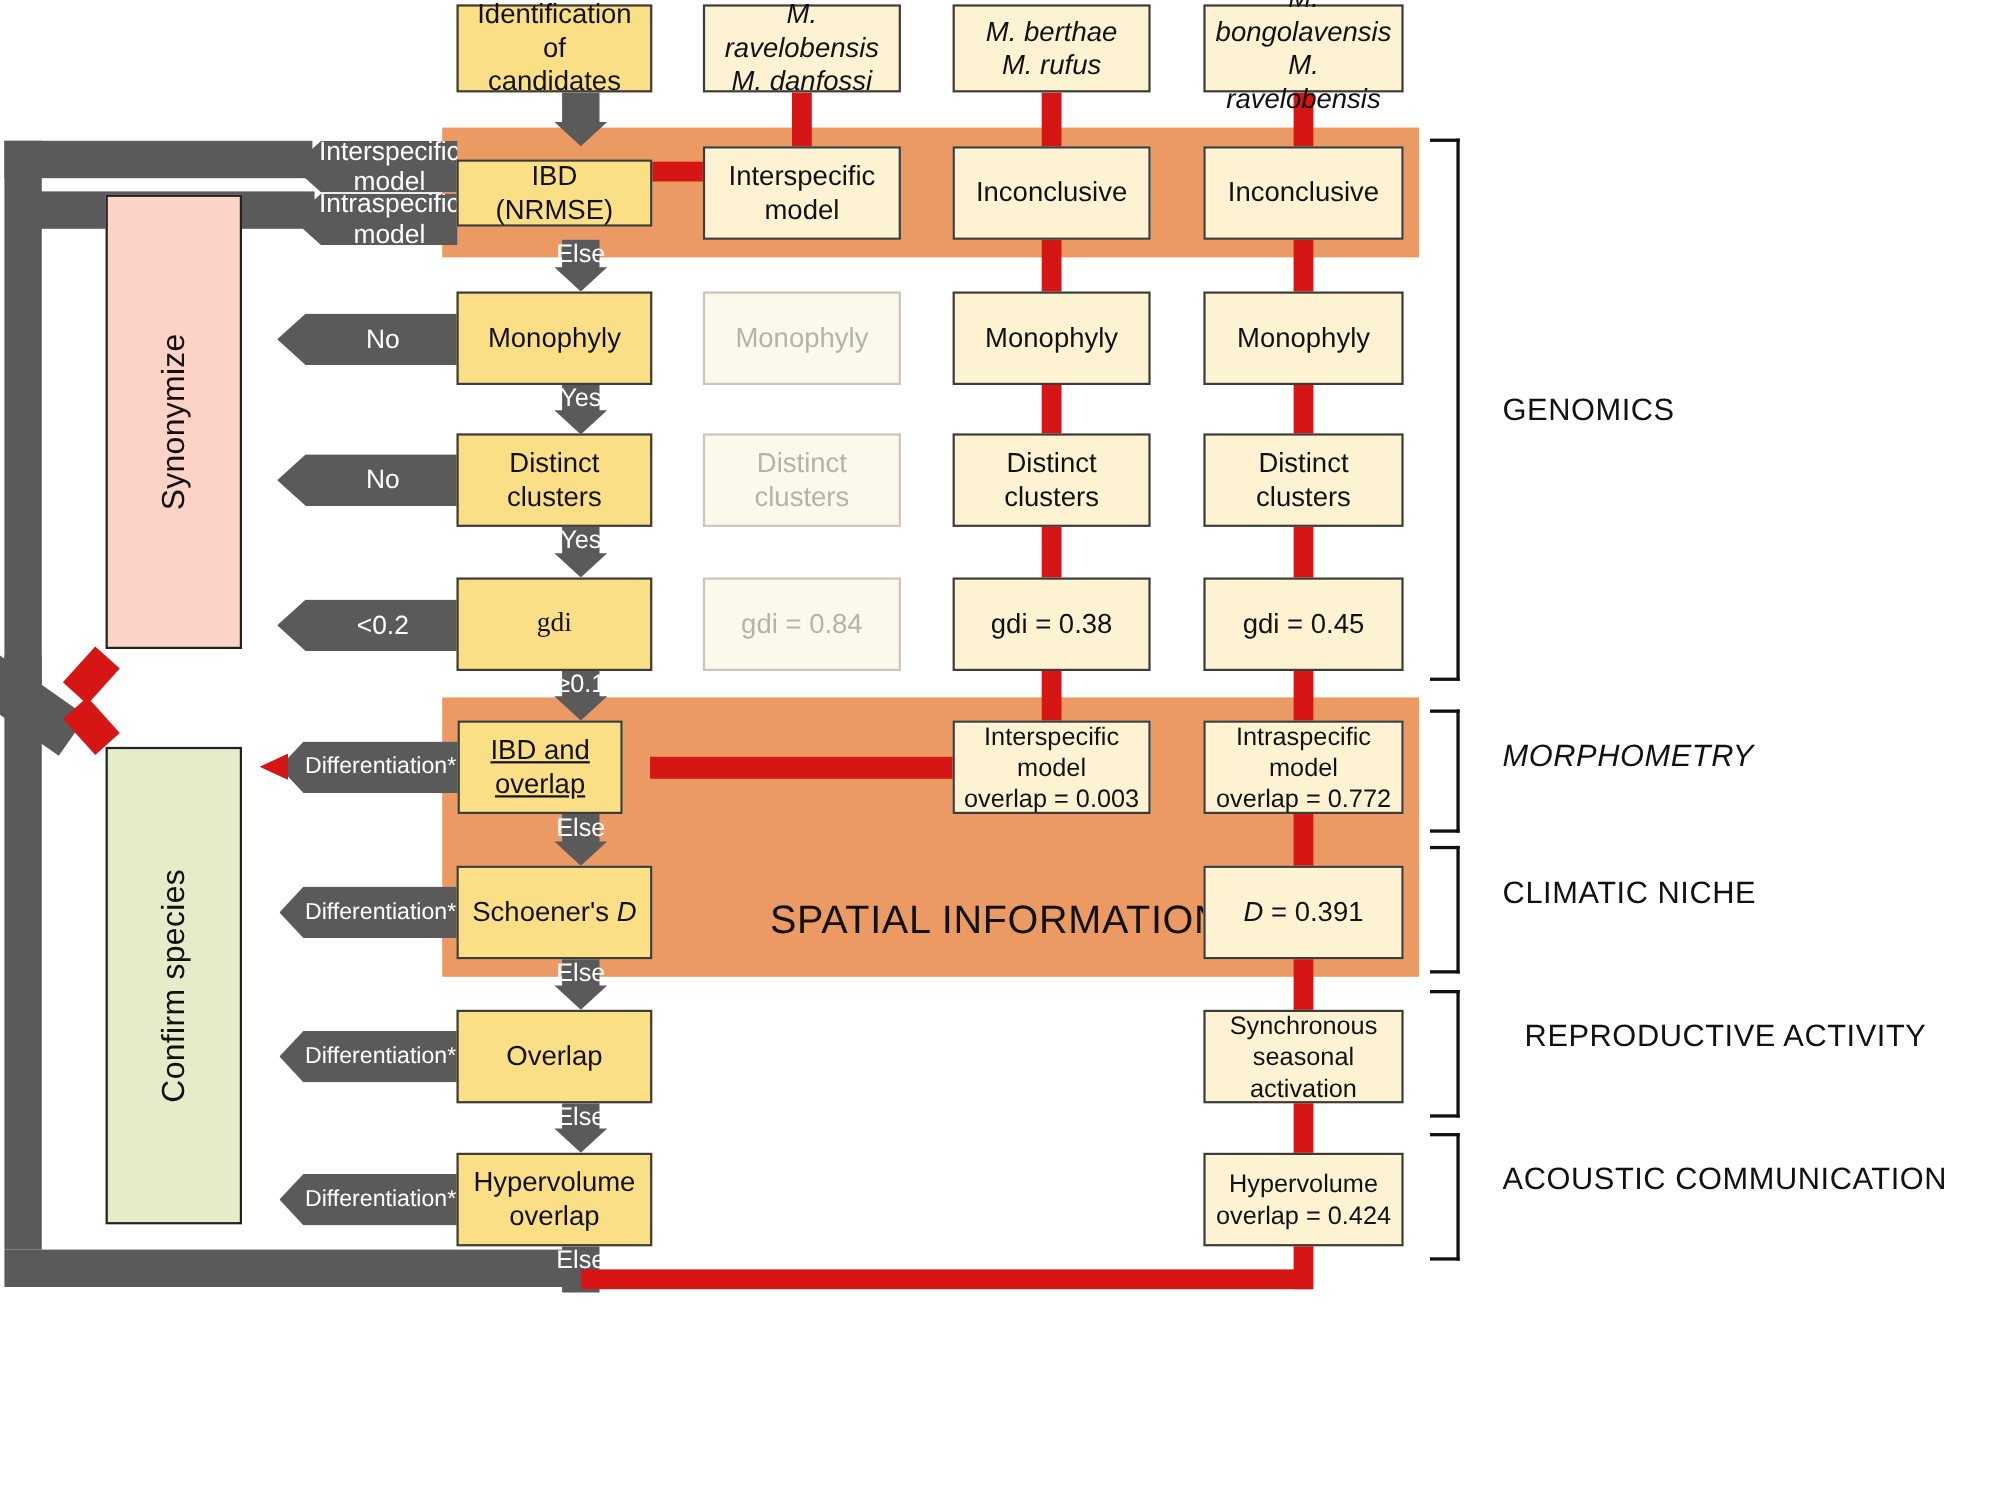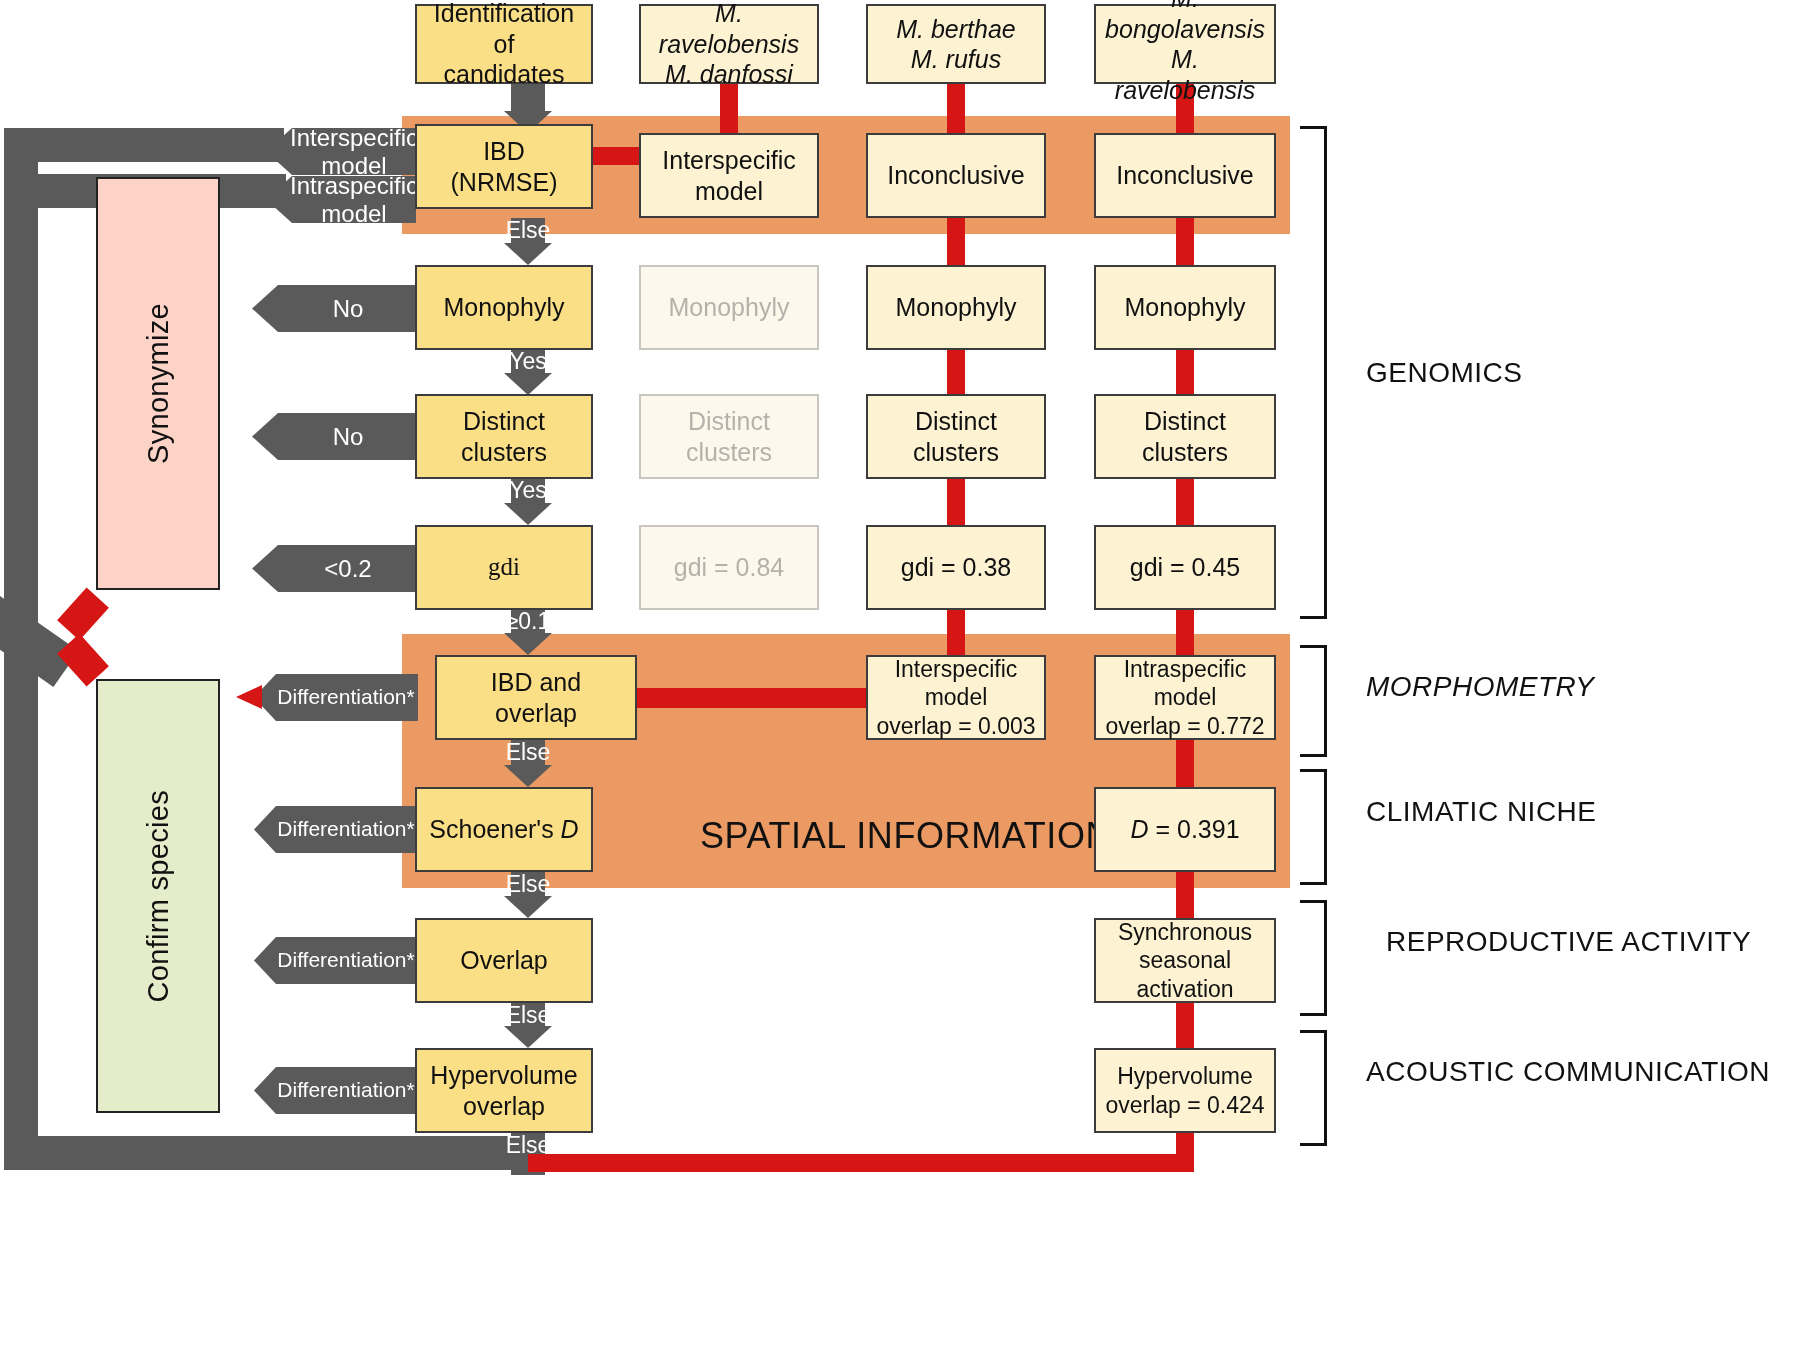--- a/index.html
+++ b/index.html
@@ -123,39 +123,39 @@
       <span class="ln it">M. rufus</span>
     </div>
   </div>
   <div class="box light" style="left:1094px;top:4px;width:182px;height:80px;">
     <div>
       <span class="ln it">M. bongolavensis</span>
       <span class="ln it">M. ravelobensis</span>
     </div>
   </div>
 
-  <div class="box primary" style="left:415px;top:124px;width:178px;height:85px;">
+  <div class="box primary" style="left:415px;top:145px;width:178px;height:61px;">
     <div>
       <span class="ln">IBD</span>
       <span class="ln">(NRMSE)</span>
     </div>
   </div>
   <div class="box primary" style="left:415px;top:265px;width:178px;height:85px;">
     <span>Monophyly</span>
   </div>
   <div class="box primary" style="left:415px;top:394px;width:178px;height:85px;">
     <div>
       <span class="ln">Distinct</span>
       <span class="ln">clusters</span>
     </div>
   </div>
   <div class="box primary" style="left:415px;top:525px;width:178px;height:85px;font-family:Liberation Serif, serif;">
     <span>gdi</span>
   </div>
-  <div class="box primary" style="left:435px;top:655px;width:202px;height:85px;">
+  <div class="box primary" style="left:416px;top:655px;width:150px;height:85px;text-decoration:underline;">
     <div>
       <span class="ln">IBD and</span>
       <span class="ln">overlap</span>
     </div>
   </div>
   <div class="box primary" style="left:415px;top:787px;width:178px;height:85px;">
     <span>Schoener's <span class="it">D</span></span>
   </div>
   <div class="box primary" style="left:415px;top:918px;width:178px;height:85px;">
     <span>Overlap</span>

